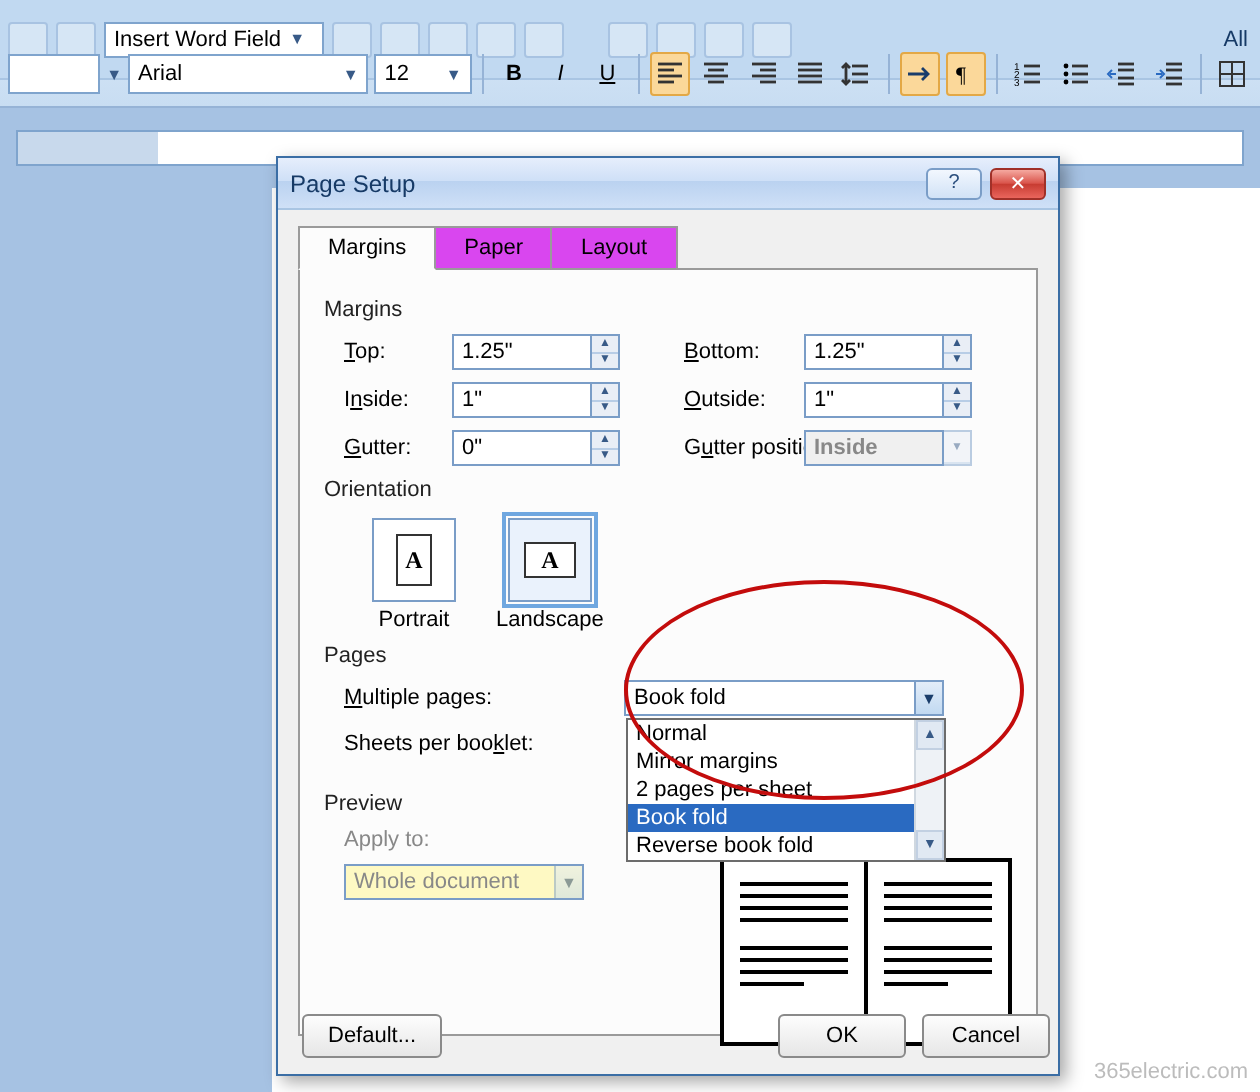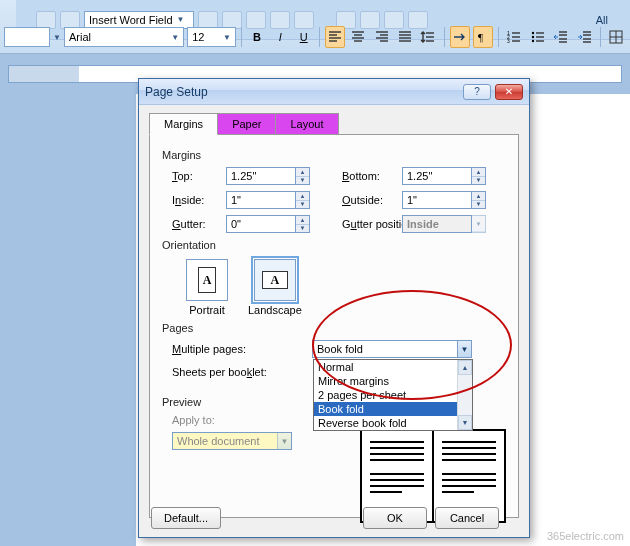--- a/index.html
+++ b/index.html
@@ -18,27 +18,27 @@
     height: 54px;
     border-bottom: 1px solid #96b3d6;
     display: flex;
     align-items: center;
     gap: 4px;
     padding: 2px 4px;
     position: relative;
   }
   .ribbon-top {
     position: absolute;
-    top: 0; left: 16px; right: 0;
+    top: 0; left: 0; right: 0;
     height: 40px;
     background: #c1d9f1;
     border-bottom: 1px solid #a9c5e3;
     display: flex;
     align-items: center;
-    padding: 0 20px;
+    padding: 0 4px;
     gap: 4px;
   }
   .rb-btn {
     width: 20px; height: 18px;
     background: #d6e6f5;
     border: 1px solid #a8c3e2;
     border-radius: 2px;
   }
   .rb-dd {
     font-size: 11px;
@@ -265,21 +265,21 @@
     padding: 0 12px;
     border: 1px solid #8a8a8a;
     background: linear-gradient(#fdfdfd,#e6e6e6);
     border-radius: 3px;
     font-size: 11px;
     display: flex; align-items:center; justify-content:center;
     min-width: 64px;
   }
   .dlg-buttons {
     position: absolute;
-    bottom: 8px; left: 12px; right: 30px;
+    bottom: 8px; left: 12px; right: 4px;
     display: flex;
     align-items: center;
   }
   .dlg-buttons .spacer { flex:1; }
   .apply-row { display:flex; align-items:center; gap:10px; margin:6px 0 0 10px; }
   .caret { font-size:8px; color:#385a87; }
 </style>
 </head>
 <body>
 

